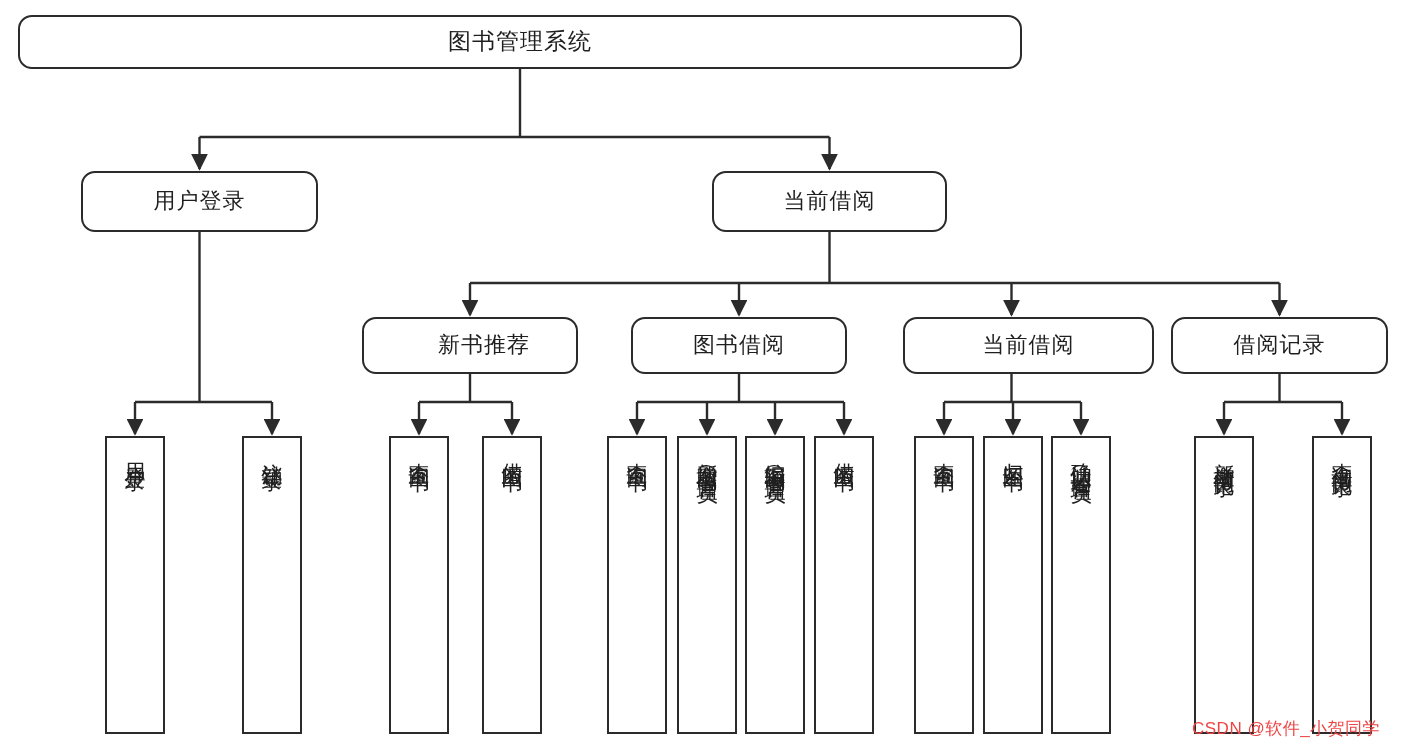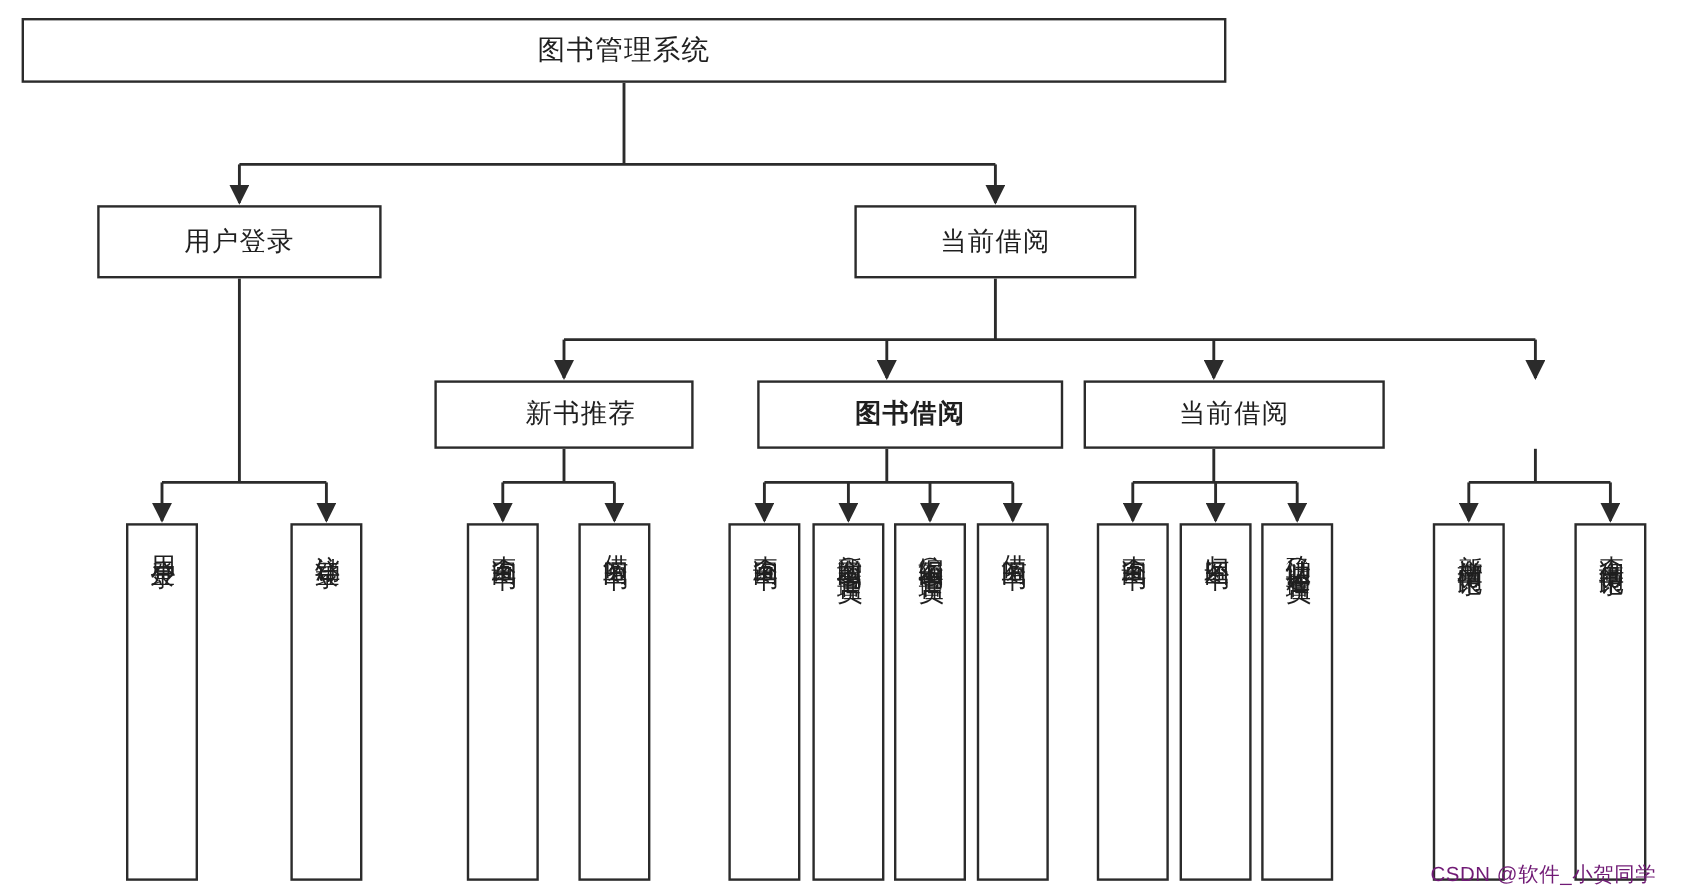--- a/index.html
+++ b/index.html
@@ -35,20 +35,21 @@
     display: flex;
     align-items: center;
     justify-content: center;
     text-align: center;
     color: #1f1f1f;
   }
   .node.h {
     font-size: 22px;
     line-height: 1.2;
     letter-spacing: 1px;
+    border-radius: 14px;
   }
   .node.root {
     font-size: 23px;
   }
   
   .node.v {
     font-size: 21px;
     letter-spacing: 2px;
     padding: 8px 0;
     align-items: flex-start;
@@ -56,21 +57,21 @@
   .node.v .vlabel {
     writing-mode: vertical-rl;
     text-orientation: upright;
     white-space: nowrap;
     line-height: 1.05;
     letter-spacing: 3px;
   }
   .watermark {
     position: absolute;
     font-size: 17px;
-    color: #701a75;
+    color: #ef4444;
     letter-spacing: 0.5px;
     white-space: nowrap;
   }
 </style>
 </head>
 <body>
 
 <div id="canvas">
 
   <svg id="edges" viewBox="0 0 1405 747" width="1405" height="747" aria-hidden="true">
@@ -123,25 +124,28 @@
   <div class="node h" style="left: 81px; top: 171px; width: 237px; height: 61px;">
     <span>用户登录</span>
   </div>
   <div class="node h" style="left: 712px; top: 171px; width: 235px; height: 61px;">
     <span>当前借阅</span>
   </div>
 
   <div class="node h" style="left: 362px; top: 317px; width: 216px; height: 57px; padding-left: 28px;">
     <span>新书推荐</span>
   </div>
-  <div class="node h" style="left: 631px; top: 317px; width: 255px; height: 57px; font-weight: bold;">
+  <div class="node h" style="left: 631px; top: 317px; width: 216px; height: 57px;">
     <span>图书借阅</span>
   </div>
   <div class="node h" style="left: 903px; top: 317px; width: 251px; height: 57px;">
     <span>当前借阅</span>
+  </div>
+  <div class="node h" style="left: 1171px; top: 317px; width: 217px; height: 57px;">
+    <span>借阅记录</span>
   </div>
 
   <div class="node v" style="left: 105px; top: 436px; width: 60px; height: 298px;">
     <span class="vlabel">用户登录</span>
   </div>
   <div class="node v" style="left: 242px; top: 436px; width: 60px; height: 298px;">
     <span class="vlabel">注销登录</span>
   </div>
 
   <div class="node v" style="left: 389px; top: 436px; width: 60px; height: 298px;">

